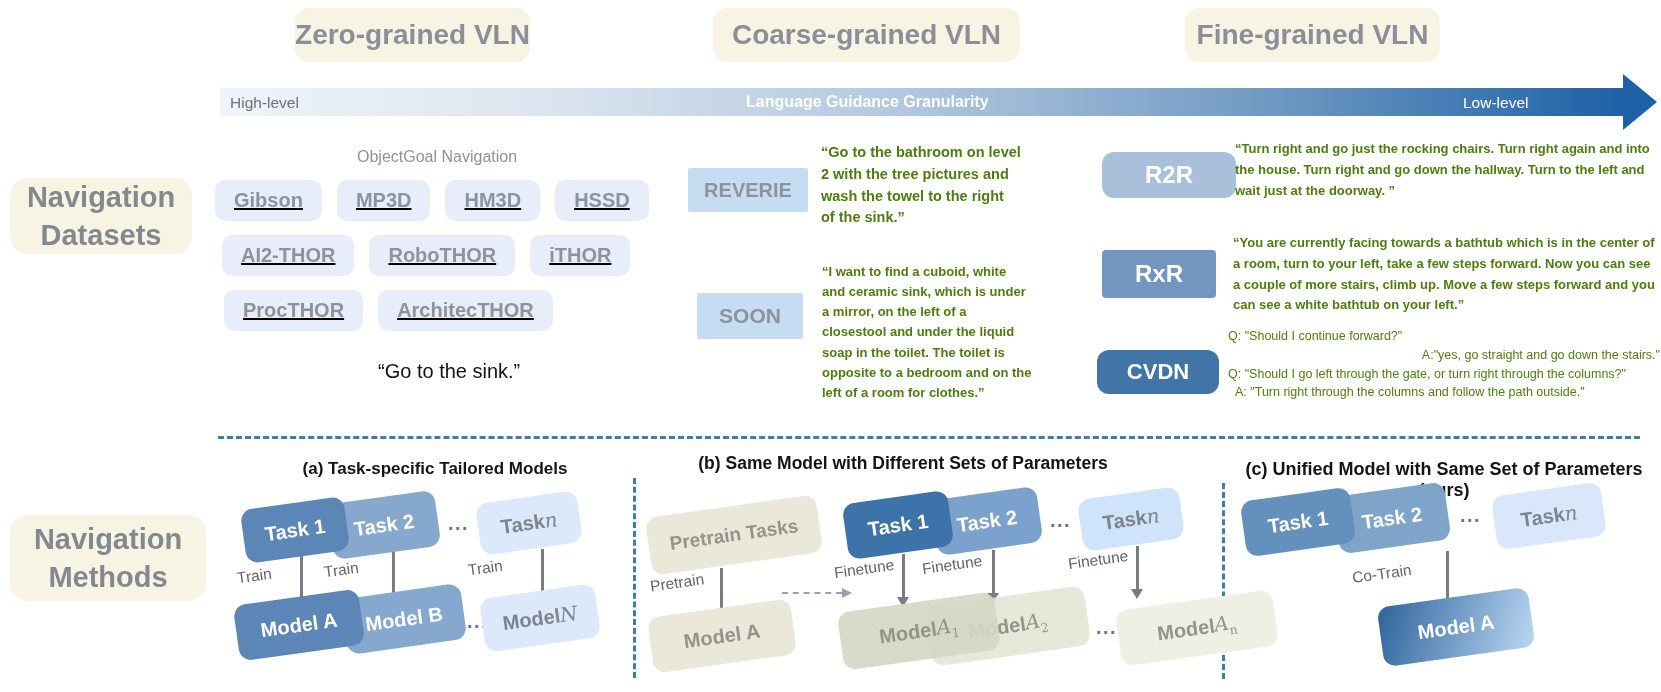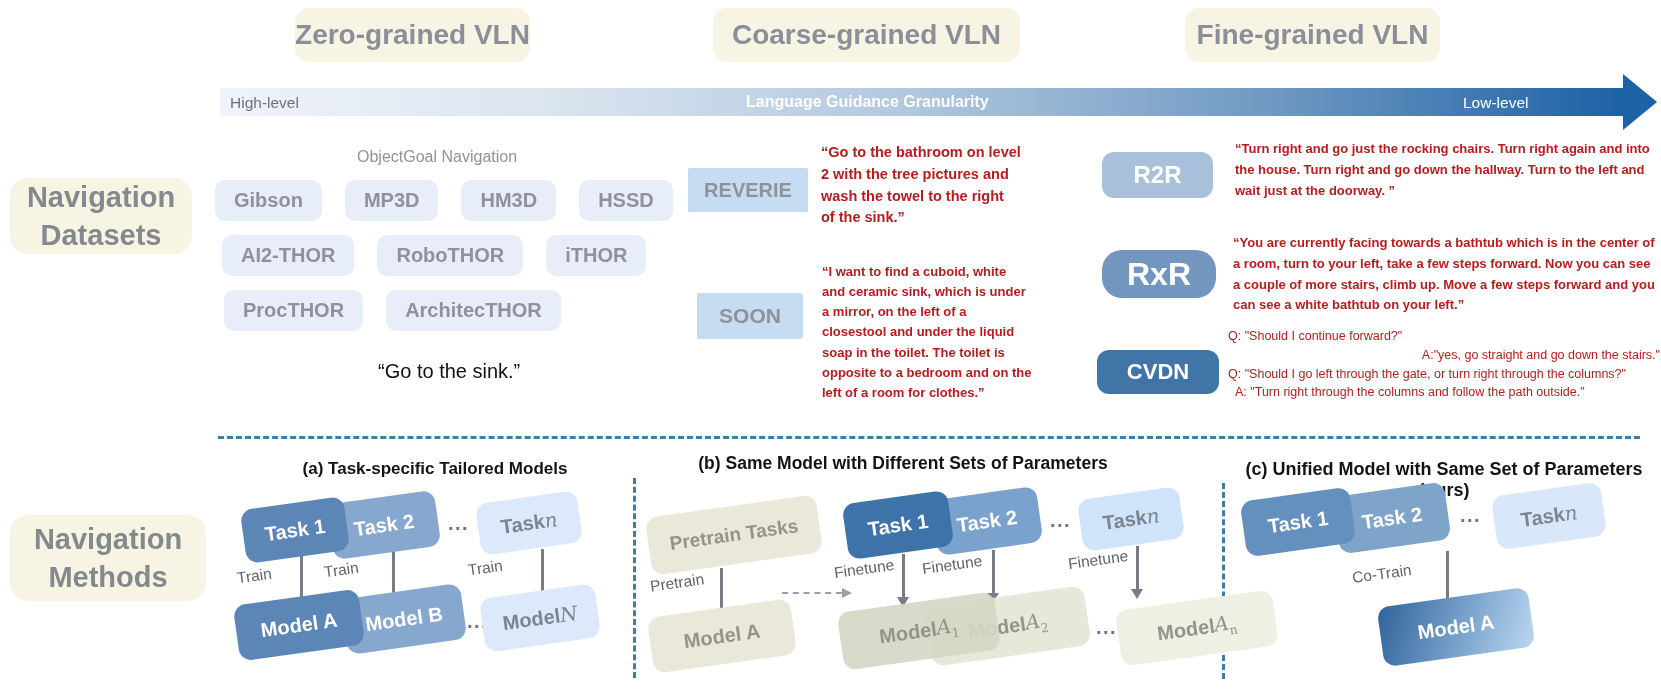--- a/index.html
+++ b/index.html
@@ -25,37 +25,37 @@
   .axis-left{position:absolute;left:230px;top:94px;font-size:15.5px;color:#6d727b;}
   .axis-center{position:absolute;left:746px;top:93px;font-size:16px;font-weight:700;color:#ffffff;}
   .axis-right{position:absolute;left:1463px;top:94px;font-size:15.5px;color:#ffffff;}
   
   .side-label{
     position:absolute;background:#f8f4e3;border-radius:18px;color:#84888f;
     font-size:29px;font-weight:600;text-align:center;line-height:1.32;
     display:flex;flex-direction:column;justify-content:center;
   }
   
-  .chip-row{position:absolute;display:flex;gap:23px;}
+  .chip-row{position:absolute;display:flex;gap:15px;text-decoration:underline;}
   .chip{
     background:#e7eefa;border-radius:10px;color:#8d929c;font-weight:700;
     font-size:20px;padding:9px 19px;white-space:nowrap;
   }
   .group-label{position:absolute;font-size:16px;color:#8d929c;}
   .quote-lg{position:absolute;font-size:20px;font-weight:500;color:#111215;}
   
   .tag{
     position:absolute;border-radius:2px;display:flex;align-items:center;justify-content:center;
     font-weight:700;
   }
   .tag-coarse{background:#c6dcf2;color:#8d929c;font-size:20px;}
   .tag-r2r{background:#a9c0da;color:#fff;font-size:24px;border-radius:12px;}
-  .tag-rxr{background:#7296bf;color:#fff;font-size:32px;border-radius:20px;}
+  .tag-rxr{background:#7296bf;color:#fff;font-size:24px;border-radius:4px;}
   .tag-cvdn{background:#4175a8;color:#fff;font-size:22px;border-radius:12px;}
-  .q{position:absolute;color:#b91c1c;font-weight:600;}
+  .q{position:absolute;color:#4d7c0f;font-weight:600;}
   .cvdn-a1{text-align:right;}
   .cvdn-a2{padding-left:7px;}
   
   .hdash{position:absolute;left:218px;top:436px;width:1422px;border-top:3px dashed #3f7ca6;}
   .vdash{position:absolute;border-left:3px dashed #3f7ca6;}
   
   .panel-title{position:absolute;font-weight:700;color:#141414;text-align:center;}
   .tbox{
     position:absolute;border-radius:12px;display:flex;align-items:center;justify-content:center;
     font-weight:600;font-size:20px;color:#ffffff;transform:rotate(-8deg);
@@ -124,21 +124,21 @@
     <div class="chip">ArchitecTHOR</div>
   </div>
   <div class="quote-lg" style="left:378px;top:360px">“Go to the sink.”</div>
 
   <div class="tag tag-coarse" style="left:688px;top:168px;width:120px;height:44px">REVERIE</div>
   <div class="q" style="left:821px;top:142px;width:200px;font-size:14.5px;line-height:1.5">“Go to the bathroom on level 2 with the tree pictures and wash the towel to the right of the sink.”</div>
 
   <div class="tag tag-coarse" style="left:697px;top:293px;width:106px;height:46px;font-size:21px">SOON</div>
   <div class="q" style="left:822px;top:262px;width:210px;font-size:13px;line-height:1.55">“I want to find a cuboid, white and ceramic sink, which is under a mirror, on the left of a closestool and under the liquid soap in the toilet. The toilet is opposite to a bedroom and on the left of a room for clothes.”</div>
 
-  <div class="tag tag-r2r" style="left:1102px;top:152px;width:111px;height:46px">R2R</div>
+  <div class="tag tag-r2r" style="left:1102px;top:152px;width:134px;height:46px">R2R</div>
   <div class="q" style="left:1235px;top:139px;width:422px;font-size:13px;line-height:1.6">“Turn right and go just the rocking chairs. Turn right again and into the house. Turn right and go down the hallway. Turn to the left and wait just at the doorway. ”</div>
 
   <div class="tag tag-rxr" style="left:1102px;top:250px;width:114px;height:48px">RxR</div>
   <div class="q" style="left:1233px;top:233px;width:428px;font-size:13px;line-height:1.6">“You are currently facing towards a bathtub which is in the center of a room, turn to your left, take a few steps forward. Now you can see a couple of more stairs, climb up. Move a few steps forward and you can see a white bathtub on your left.”</div>
 
   <div class="tag tag-cvdn" style="left:1097px;top:350px;width:122px;height:44px">CVDN</div>
   <div class="q" style="left:1228px;top:327px;width:432px;font-size:12.5px;line-height:1.5;font-weight:500">
     <div>Q: "Should I continue forward?"</div>
     <div class="cvdn-a1">A:"yes, go straight and go down the stairs."</div>
     <div>Q: "Should I go left through the gate, or turn right through the columns?"</div>

